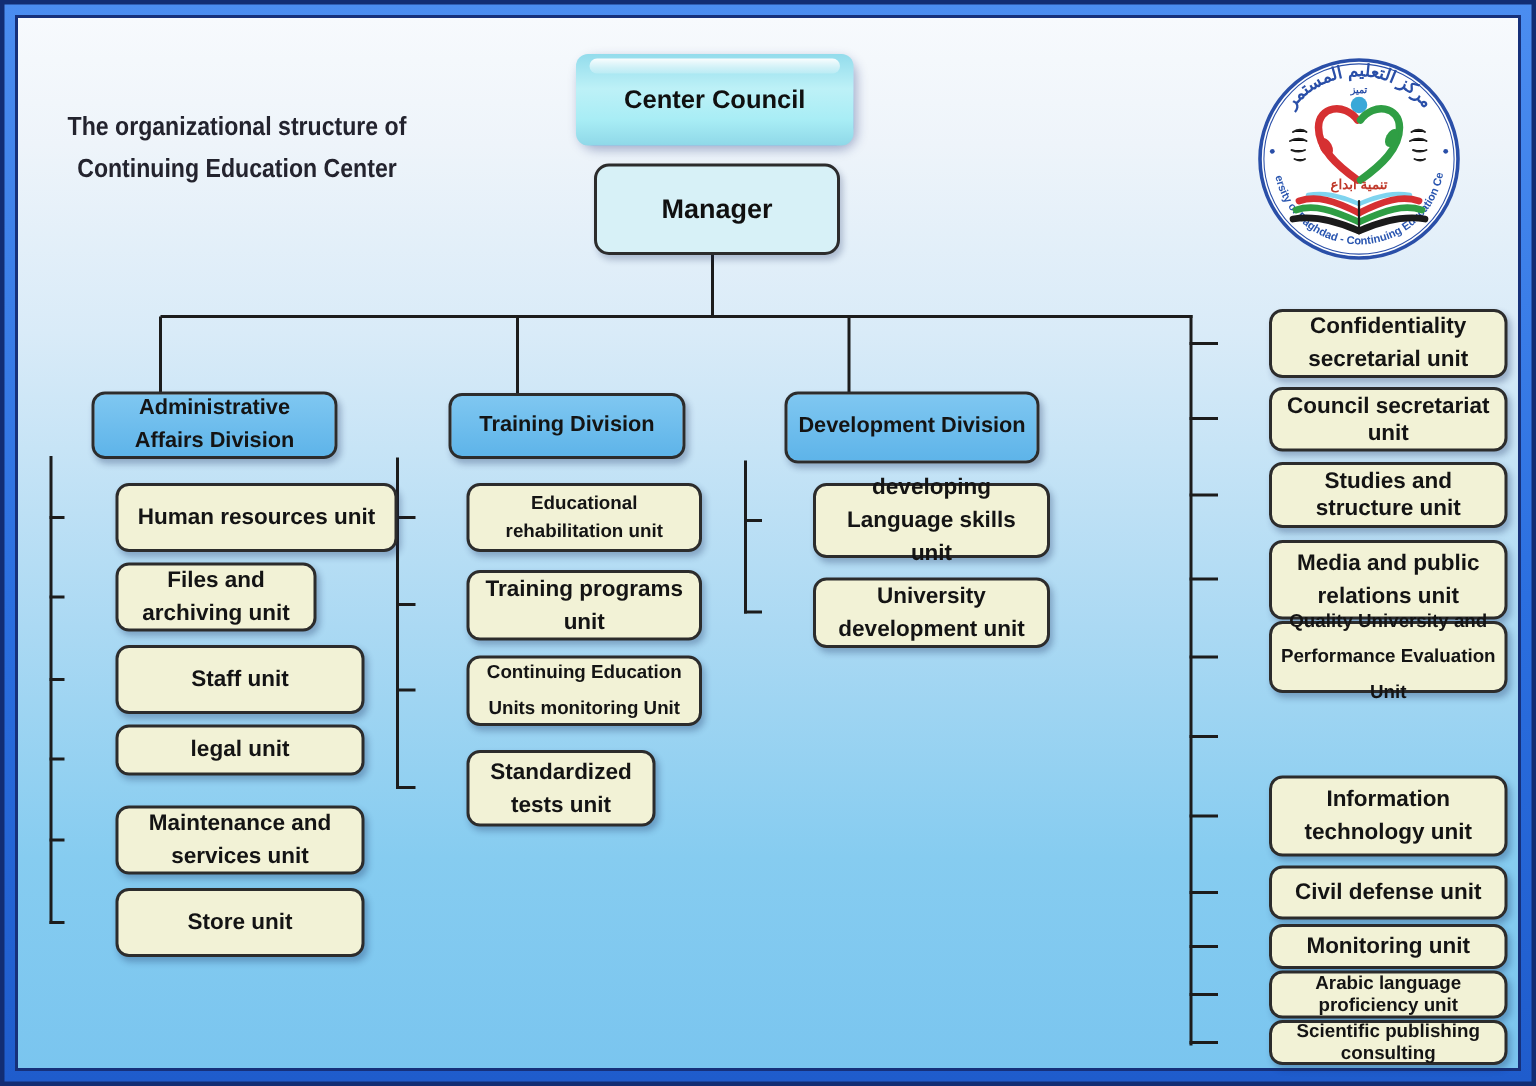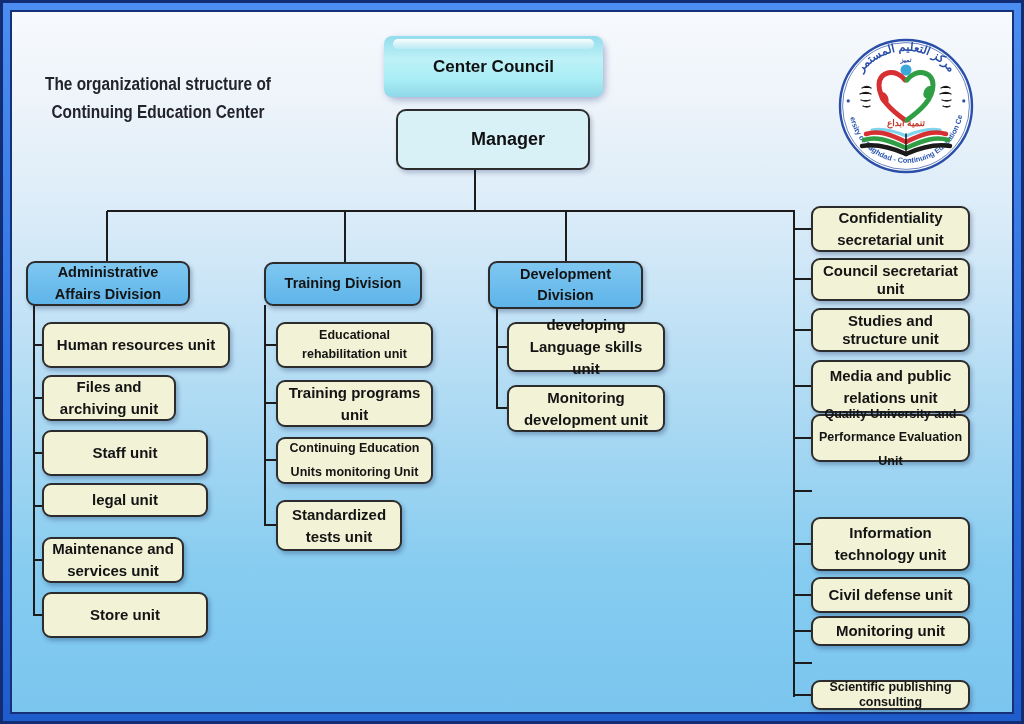--- a/index.html
+++ b/index.html
@@ -8,38 +8,38 @@
   .frame-outer{position:absolute;inset:0;background:#122d73;}
   .frame-band{position:absolute;inset:3px;background:linear-gradient(180deg,#4b8df0 0%,#2b6fe0 55%,#1f5ccc 100%);}
   .frame-inner-line{position:absolute;inset:10px;border:2px solid #16307a;background:linear-gradient(180deg,#f7fafd 0%,#eef4fa 12%,#d9ebf8 30%,#abd9f3 58%,#86ccf0 80%,#7ac5ef 100%);}
   .content{position:absolute;inset:0;}
   
   .title{position:absolute;left:22px;top:70px;width:272px;text-align:center;color:#23232e;
          font-weight:bold;font-size:17.5px;line-height:1.6;transform:scaleX(.88);transform-origin:center;}
   
   .box{position:absolute;box-sizing:border-box;display:flex;align-items:center;justify-content:center;
        text-align:center;font-weight:bold;color:#141414;border:2px solid #2c2c2c;border-radius:9px;
-       padding:2px 5px;line-height:1.45;box-shadow:2px 3px 4px rgba(20,40,90,.30);}
+       padding:2px 5px;line-height:1.45;box-shadow:2px 3px 4px rgba(20,40,90,.30);margin-left:35px;}
   .division{background:linear-gradient(180deg,#7fc7f1 0%,#5eb4e9 100%);font-size:14.5px;}
   .unit{background:#f2f2d6;font-size:15px;}
   .unit.small{font-size:12.5px;line-height:1.5;}
   .unit.spread{line-height:1.85;}
   .unit.tight{line-height:1.2;}
   
-  .council{position:absolute;left:384px;top:36px;width:219px;height:61px;border-radius:12px;
+  .council{position:absolute;left:384px;top:36px;width:185px;height:61px;border-radius:12px;
            background:linear-gradient(180deg,#bcc3ea 0%,#8890cf 60%,#7e88cc 100%);padding:0;box-sizing:border-box;
            box-shadow:2px 3px 7px rgba(30,50,120,.35);}
   .council-inner{position:relative;width:100%;height:100%;border-radius:8px;box-sizing:border-box;
            background:linear-gradient(180deg,#93dcec 0%,#bdf1f7 38%,#a8edf5 72%,#8fd8e8 100%);
            display:flex;align-items:center;justify-content:center;font-weight:bold;font-size:17px;color:#101010;}
   .council-gloss{position:absolute;top:3px;left:9px;right:9px;height:10px;border-radius:7px;
            background:linear-gradient(180deg,rgba(255,255,255,.95),rgba(255,255,255,.2));}
   .manager{position:absolute;left:396px;top:109px;width:160px;height:57px;background:#d7f1f7;
            border:2px solid #2c2c2c;border-radius:10px;display:flex;align-items:center;justify-content:center;
-           font-weight:bold;font-size:18px;color:#101010;box-shadow:2px 3px 4px rgba(20,40,90,.25);padding-left:30px;}
+           font-weight:bold;font-size:18px;color:#101010;box-shadow:2px 3px 4px rgba(20,40,90,.25);}
   
   .vl,.hl{position:absolute;background:#1c1c1c;}
   .vl{width:2px;}
   .hl{height:2px;}
   
   .logo{position:absolute;left:836px;top:36px;width:140px;height:140px;}
 </style>
 </head>
 <body>
 
@@ -152,41 +152,42 @@
         <div class="council-gloss"></div>
         <span>Center Council</span>
       </div>
     </div>
     <div class="manager">
       <span>Manager</span>
     </div>
 
     <div class="box division" style="left:26px;top:261px;width:164px;height:45px">Administrative Affairs Division</div>
     <div class="box division" style="left:264px;top:262px;width:158px;height:44px">Training Division</div>
-    <div class="box division" style="left:488px;top:261px;width:155px;height:48px">Development Division</div>
+    <div class="box division" style="left:488px;top:261px;width:170px;height:48px">Development Division</div>
 
     <div class="box unit" style="left:42px;top:322px;width:188px;height:46px">Human resources unit</div>
     <div class="box unit" style="left:42px;top:375px;width:134px;height:46px">Files and archiving unit</div>
     <div class="box unit" style="left:42px;top:430px;width:166px;height:46px">Staff unit</div>
     <div class="box unit" style="left:42px;top:483px;width:166px;height:34px">legal unit</div>
-    <div class="box unit" style="left:42px;top:537px;width:142px;height:46px">Maintenance and services unit</div>
+    <div class="box unit" style="left:42px;top:537px;width:166px;height:46px">Maintenance and services unit</div>
     <div class="box unit" style="left:42px;top:592px;width:166px;height:46px">Store unit</div>
 
     <div class="box unit small" style="left:276px;top:322px;width:157px;height:46px">Educational rehabilitation unit</div>
     <div class="box unit" style="left:276px;top:380px;width:157px;height:47px">Training programs unit</div>
     <div class="box unit small spread" style="left:276px;top:437px;width:157px;height:47px">Continuing Education Units monitoring Unit</div>
     <div class="box unit" style="left:276px;top:500px;width:126px;height:51px">Standardized tests unit</div>
 
     <div class="box unit" style="left:507px;top:322px;width:158px;height:50px">developing Language skills unit</div>
-    <div class="box unit" style="left:507px;top:385px;width:158px;height:47px">Monitoring development unit</div>
+    <div class="box unit" style="left:507px;top:385px;width:158px;height:47px">University development unit</div>
 
     <div class="box unit" style="left:811px;top:206px;width:159px;height:46px">Confidentiality secretarial unit</div>
     <div class="box unit tight" style="left:811px;top:258px;width:159px;height:43px">Council secretariat unit</div>
     <div class="box unit tight" style="left:811px;top:308px;width:159px;height:44px">Studies and structure unit</div>
     <div class="box unit" style="left:811px;top:360px;width:159px;height:53px">Media and public relations unit</div>
     <div class="box unit small spread" style="left:811px;top:414px;width:159px;height:48px">Quality University and Performance Evaluation Unit</div>
     <div class="box unit" style="left:811px;top:517px;width:159px;height:54px">Information technology unit</div>
     <div class="box unit" style="left:811px;top:577px;width:159px;height:36px">Civil defense unit</div>
     <div class="box unit tight" style="left:811px;top:616px;width:159px;height:30px">Monitoring unit</div>
+    <div class="box unit small tight" style="left:811px;top:647px;width:159px;height:32px">Arabic language proficiency unit</div>
     <div class="box unit small tight" style="left:811px;top:680px;width:159px;height:30px">Scientific publishing consulting</div>
 
   </div>
 </div>
 
 </body></html>

